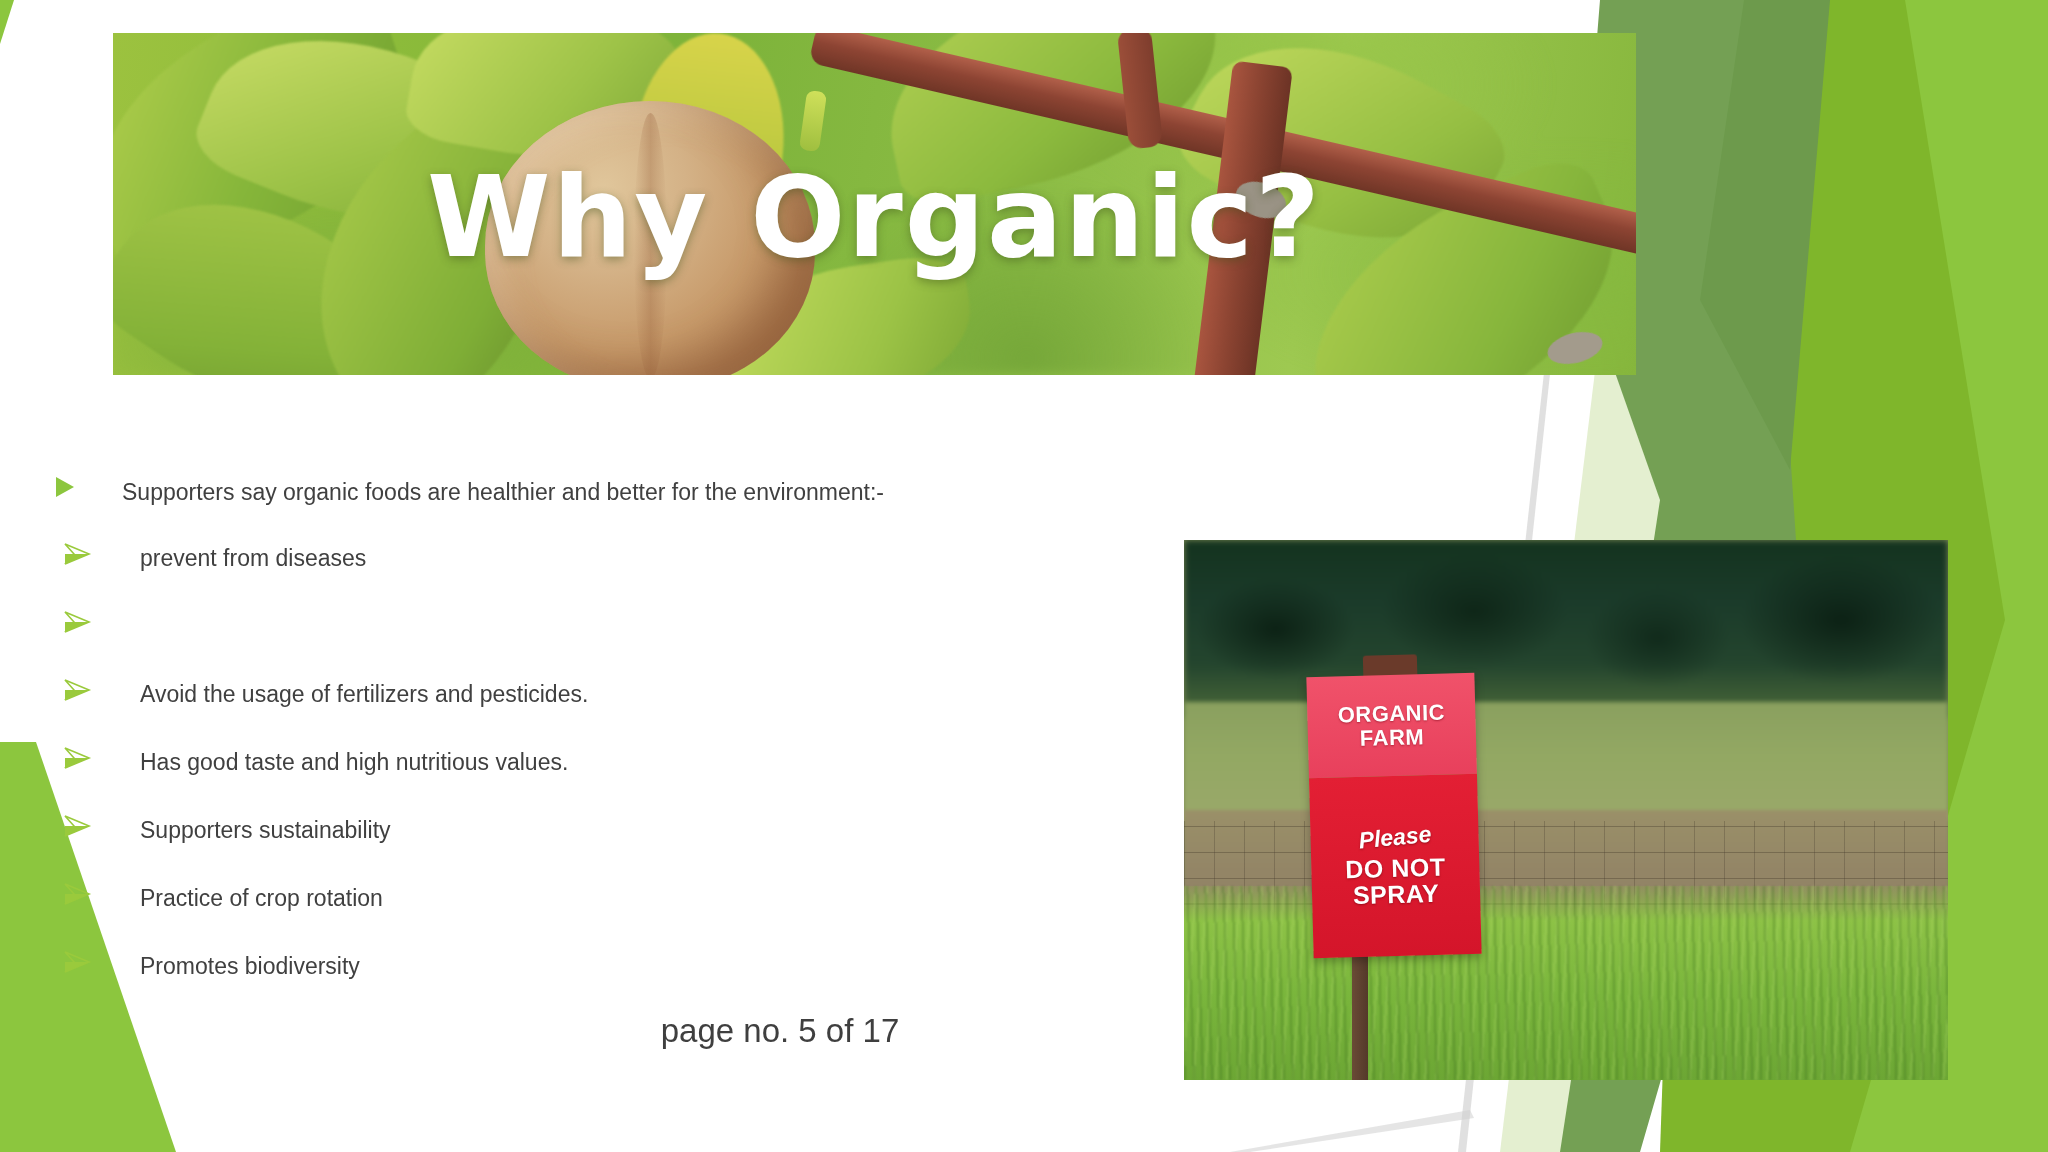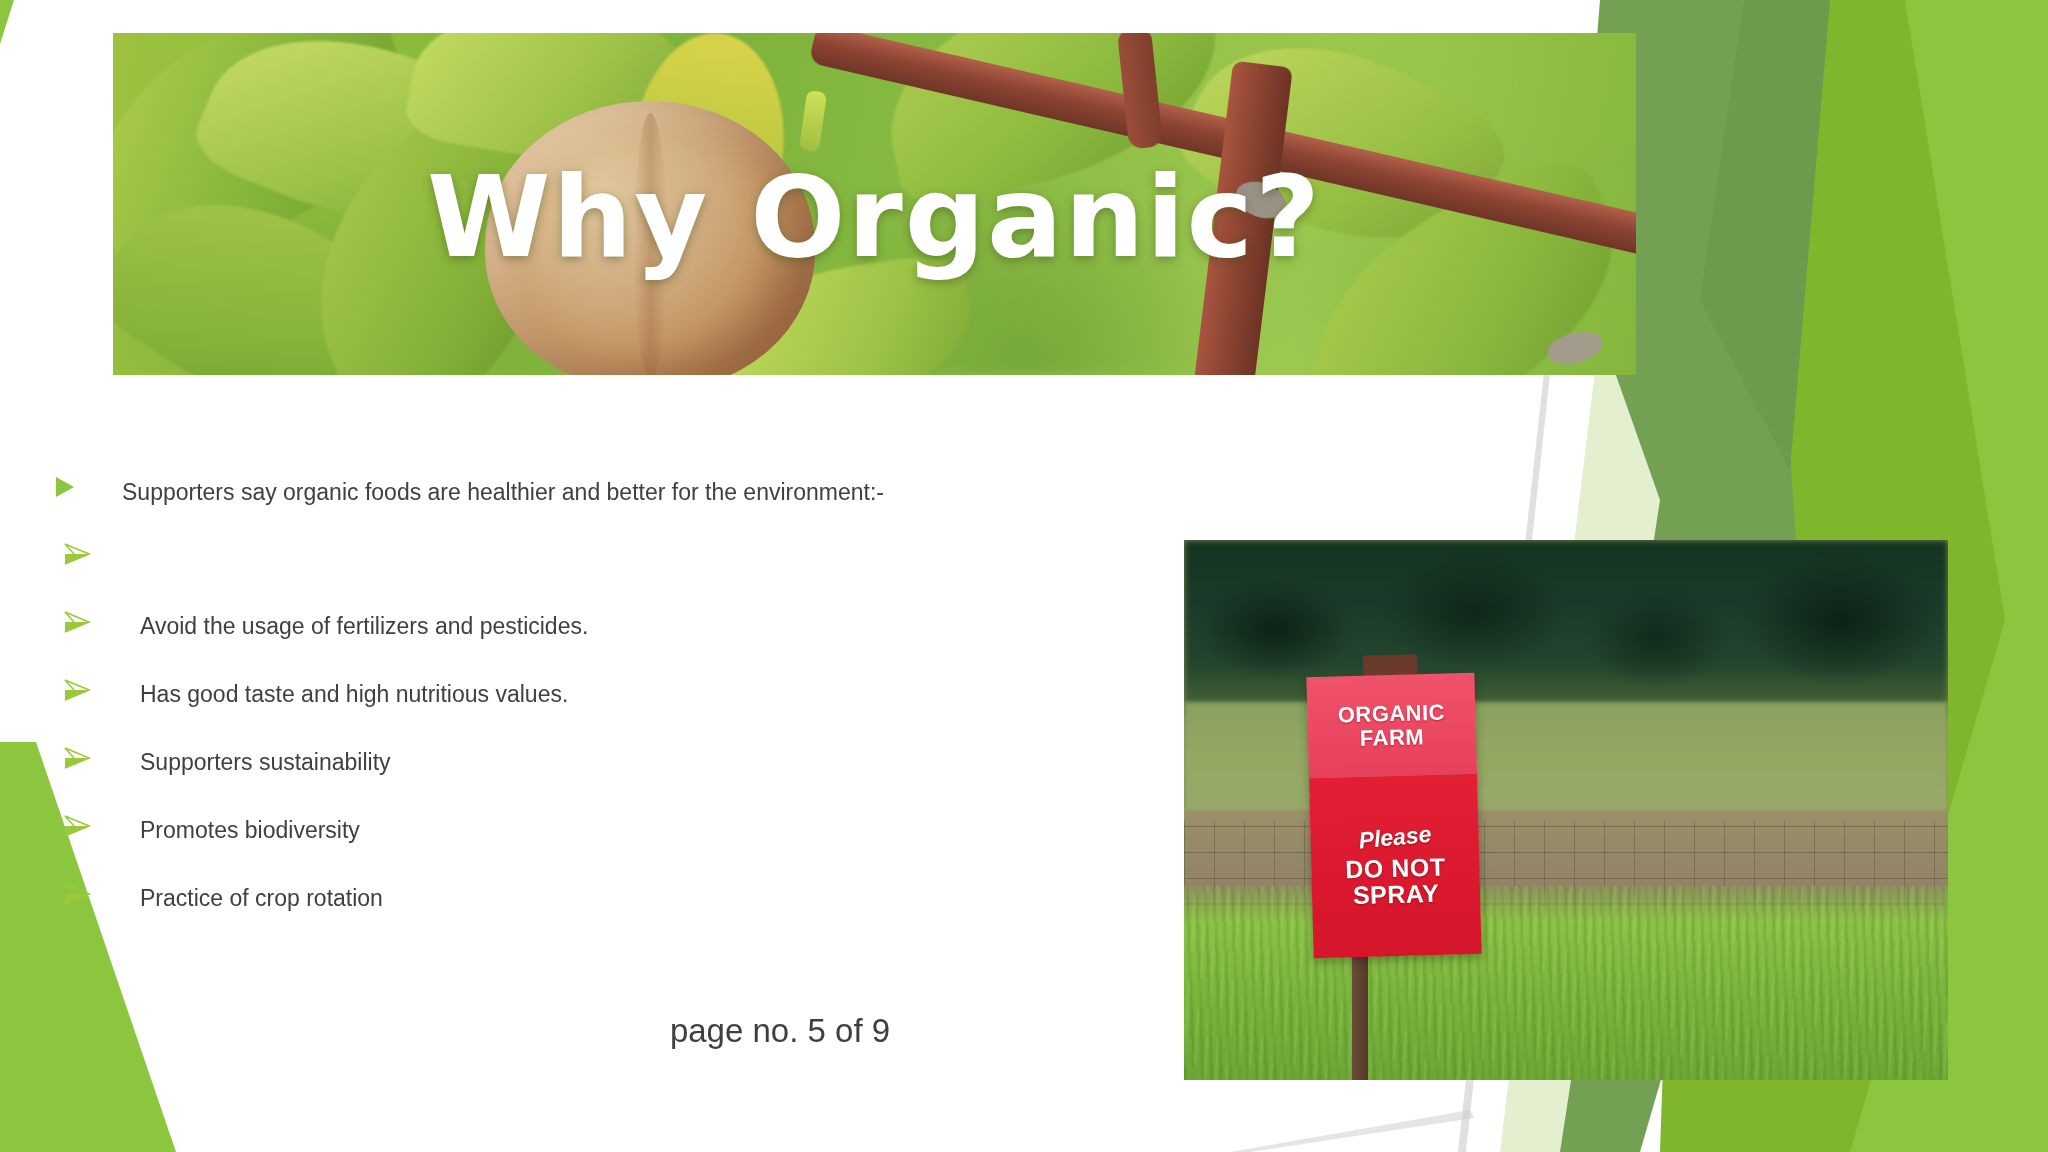--- a/index.html
+++ b/index.html
@@ -291,20 +291,29 @@
 
     <div class="bullet level1">
       <span class="marker">
         <svg width="26" height="26" viewBox="0 0 26 26">
             <polygon points="4,3 22,13 4,23" fill="#8CC63E"></polygon>
           </svg>
       </span>
       <span class="txt">Supporters say organic foods are healthier and better for the environment:-</span>
     </div>
 
+    <div class="bullet level2">
+      <span class="marker">
+        <svg width="30" height="24" viewBox="0 0 30 24">
+          <polygon points="3,2 27,12 3,22 12,12" fill="none" stroke="#9ACA3C" stroke-width="1.6"></polygon>
+          <polygon points="3,12 27,12 3,22" fill="#9ACA3C"></polygon>
+        </svg>
+      </span>
+      <span class="txt">prevent from diseases</span>
+    </div>
 
     <div class="bullet level2">
       <span class="marker">
         <svg width="30" height="24" viewBox="0 0 30 24">
           <polygon points="3,2 27,12 3,22 12,12" fill="none" stroke="#9ACA3C" stroke-width="1.6"></polygon>
           <polygon points="3,12 27,12 3,22" fill="#9ACA3C"></polygon>
         </svg>
       </span>
     </div>
 
@@ -338,36 +347,36 @@
       <span class="txt">Supporters sustainability</span>
     </div>
 
     <div class="bullet level2">
       <span class="marker">
         <svg width="30" height="24" viewBox="0 0 30 24">
           <polygon points="3,2 27,12 3,22 12,12" fill="none" stroke="#9ACA3C" stroke-width="1.6"></polygon>
           <polygon points="3,12 27,12 3,22" fill="#9ACA3C"></polygon>
         </svg>
       </span>
+      <span class="txt">Practice of crop rotation</span>
+    </div>
+
+    <div class="bullet level2">
+      <span class="marker">
+        <svg width="30" height="24" viewBox="0 0 30 24">
+          <polygon points="3,2 27,12 3,22 12,12" fill="none" stroke="#9ACA3C" stroke-width="1.6"></polygon>
+          <polygon points="3,12 27,12 3,22" fill="#9ACA3C"></polygon>
+        </svg>
+      </span>
       <span class="txt">Promotes biodiversity</span>
     </div>
 
-    <div class="bullet level2">
-      <span class="marker">
-        <svg width="30" height="24" viewBox="0 0 30 24">
-          <polygon points="3,2 27,12 3,22 12,12" fill="none" stroke="#9ACA3C" stroke-width="1.6"></polygon>
-          <polygon points="3,12 27,12 3,22" fill="#9ACA3C"></polygon>
-        </svg>
-      </span>
-      <span class="txt">Practice of crop rotation</span>
-    </div>
-
   </div>
 
-  <div class="pageno">page no. 5 of 9</div>
+  <div class="pageno">page no. 5 of 17</div>
 
   <div class="photo">
     <div class="trees"></div>
     <div class="midfield"></div>
     <div class="dirt"></div>
     <div class="fence"></div>
     <div class="grass"></div>
     <div class="post"></div>
     <div class="sign">
       <div class="clip"></div>

